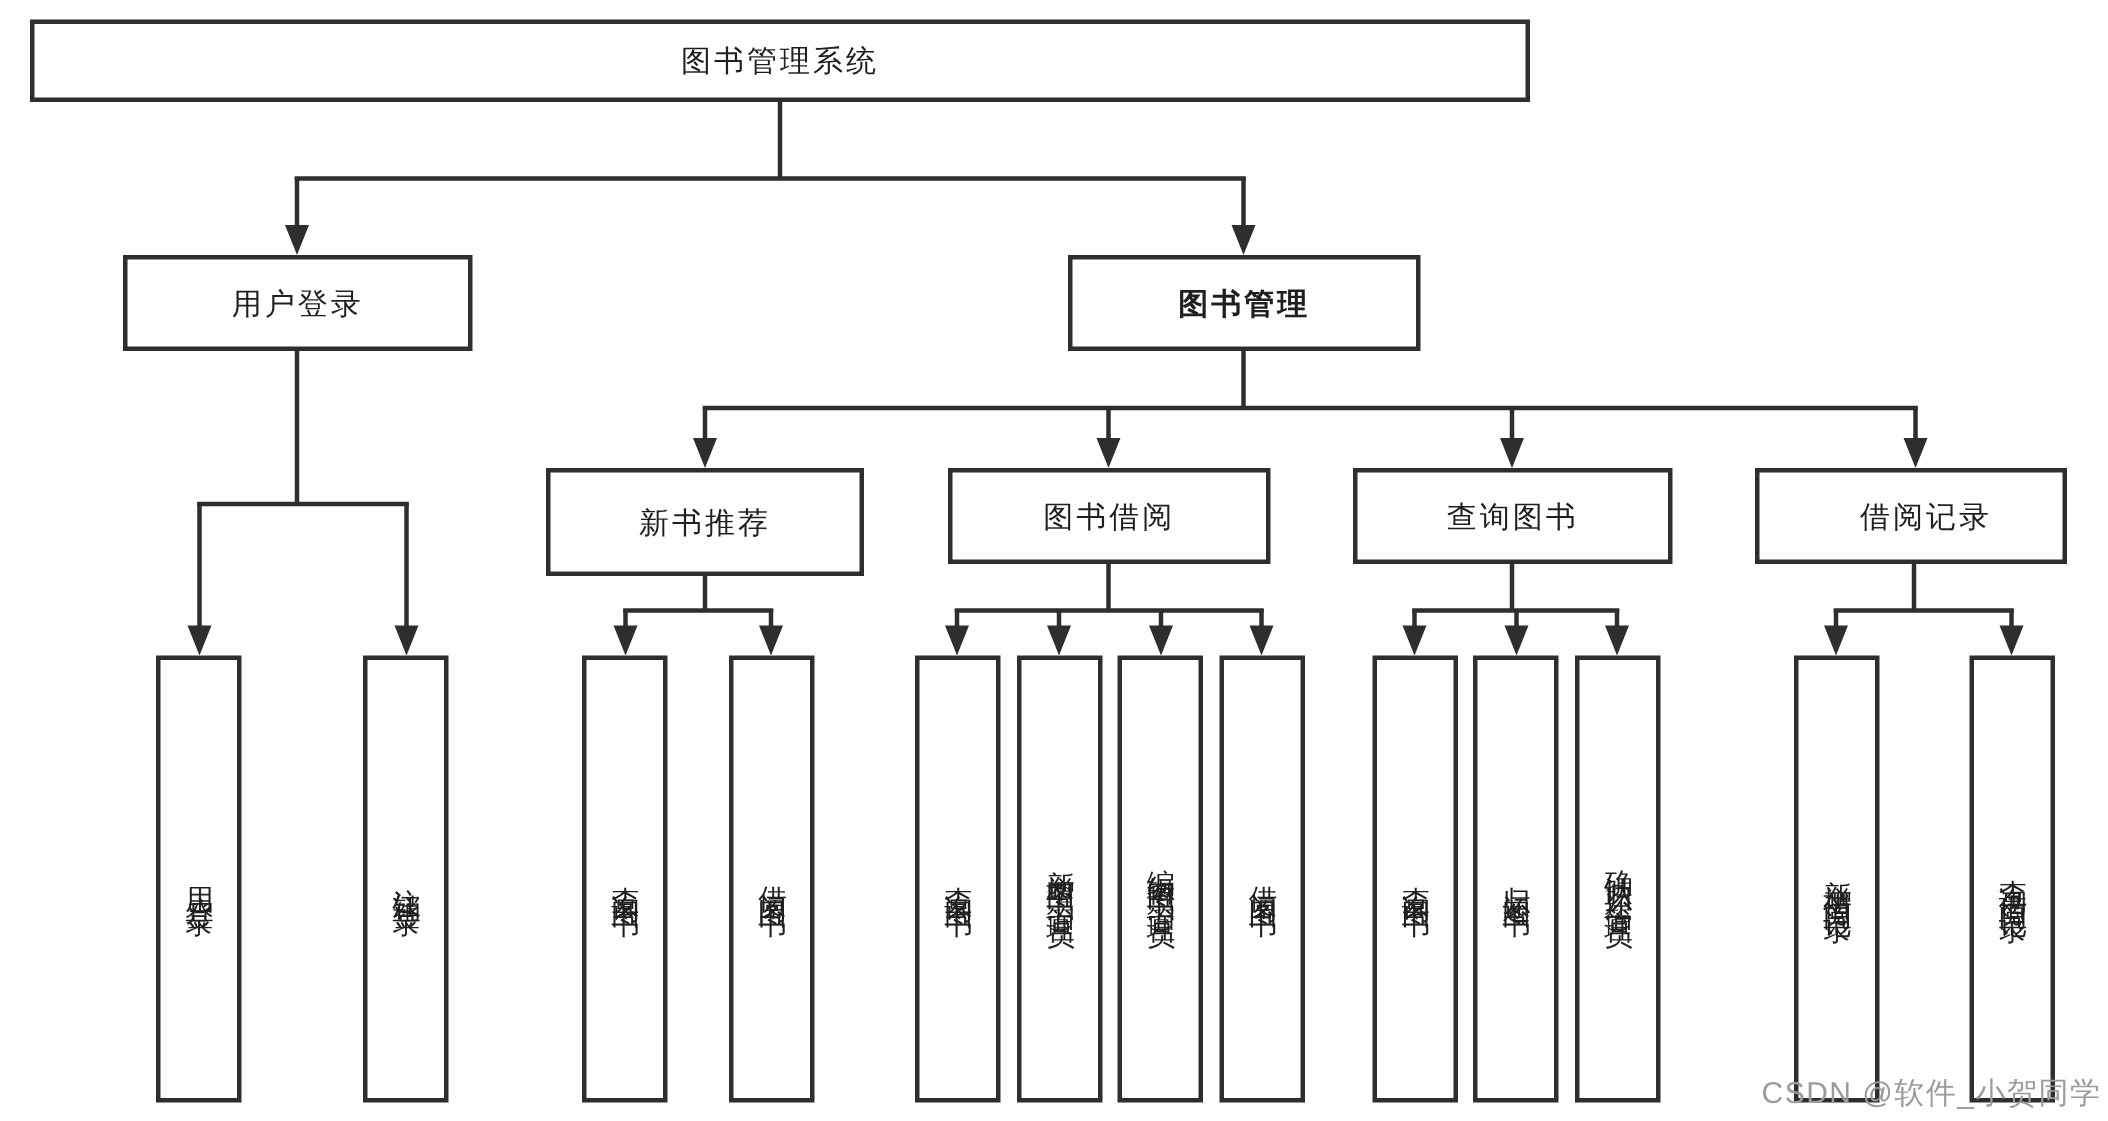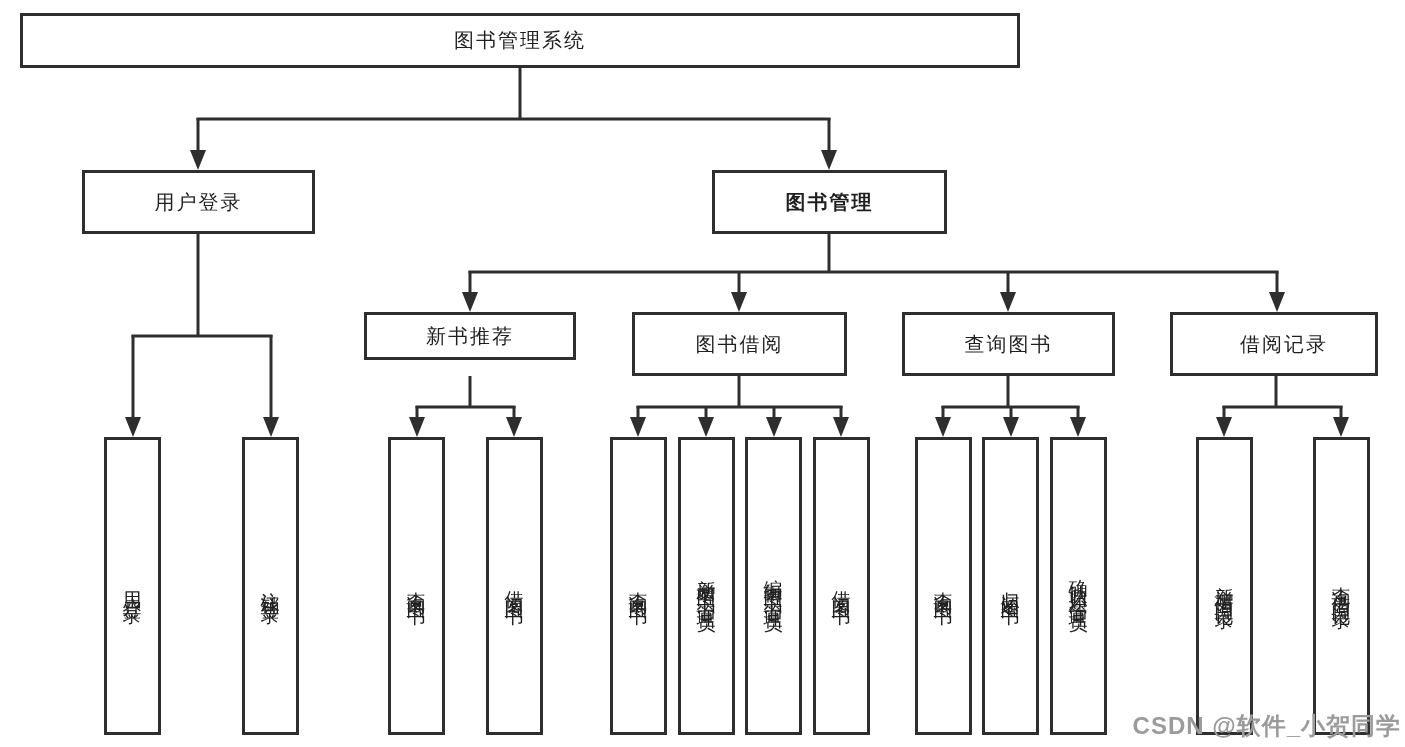--- a/index.html
+++ b/index.html
@@ -40,25 +40,24 @@
     writing-mode: vertical-rl;
     text-orientation: mixed;
     font-size: 19px;
     letter-spacing: 5px;
     line-height: 1;
   }
   #watermark {
     position: absolute;
     right: 4px;
     bottom: 5px;
-    font-size: 24px;
+    font-size: 20px;
     color: #9b9b9b;
     letter-spacing: 1px;
     white-space: nowrap;
-    font-weight: bold;
   }
 </style>
 </head>
 <body>
 
 <div id="canvas">
 
   <svg id="connectors" width="1405" height="747" viewBox="0 0 1405 747">
     <g stroke="#2e2e2e" stroke-width="3" fill="none">
 
@@ -123,21 +122,21 @@
       <polygon points="1216,417 1232,417 1224,437"></polygon>
       <polygon points="1333,417 1349,417 1341,437"></polygon>
     </g>
   </svg>
 
   <div class="hbox" style="left:20px; top:13px; width:1000px; height:55px;">图书管理系统</div>
 
   <div class="hbox" style="left:82px; top:170px; width:233px; height:64px;">用户登录</div>
   <div class="hbox" style="left:712px; top:170px; width:235px; height:64px;font-weight:bold;">图书管理</div>
 
-  <div class="hbox" style="left:364px; top:312px; width:212px; height:48px;">新书推荐</div>
+  <div class="hbox" style="left:364px; top:312px; width:212px; height:72px;">新书推荐</div>
   <div class="hbox" style="left:632px; top:312px; width:215px; height:64px;">图书借阅</div>
   <div class="hbox" style="left:902px; top:312px; width:213px; height:64px;">查询图书</div>
   <div class="hbox" style="left:1170px; top:312px; width:208px; height:64px;padding-left:20px;">借阅记录</div>
 
   <div class="vbox" style="left:104px; top:437px; width:57px; height:298px;">用户登录</div>
   <div class="vbox" style="left:242px; top:437px; width:57px; height:298px;">注销登录</div>
 
   <div class="vbox" style="left:388px; top:437px; width:57px; height:298px;">查询图书</div>
   <div class="vbox" style="left:486px; top:437px; width:57px; height:298px;">借阅图书</div>
 

